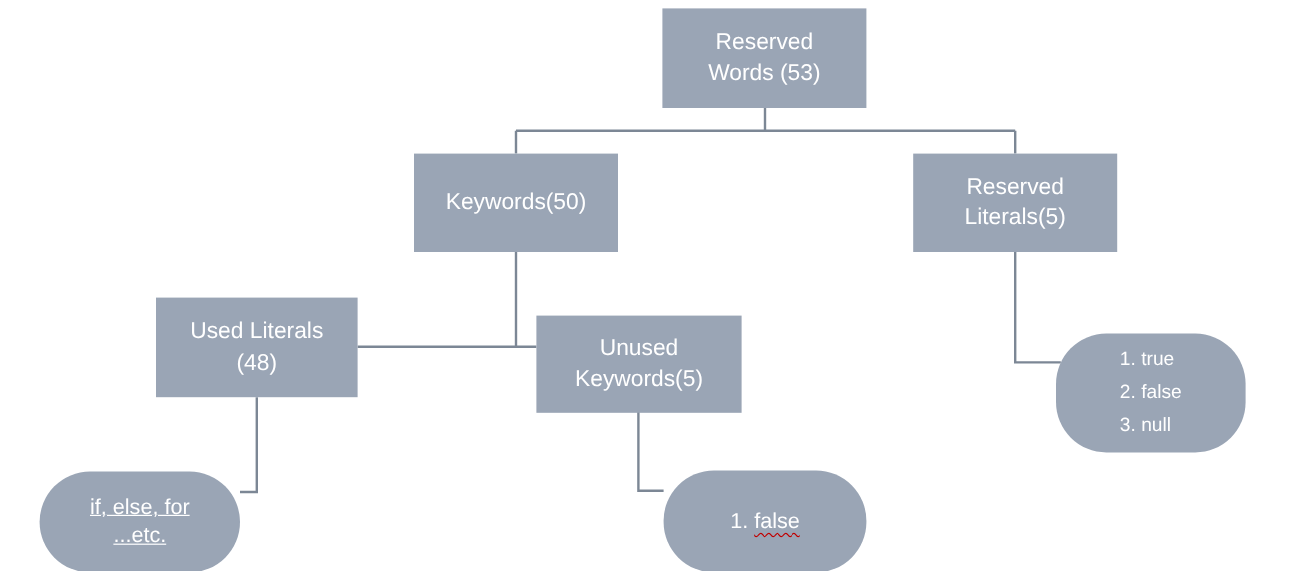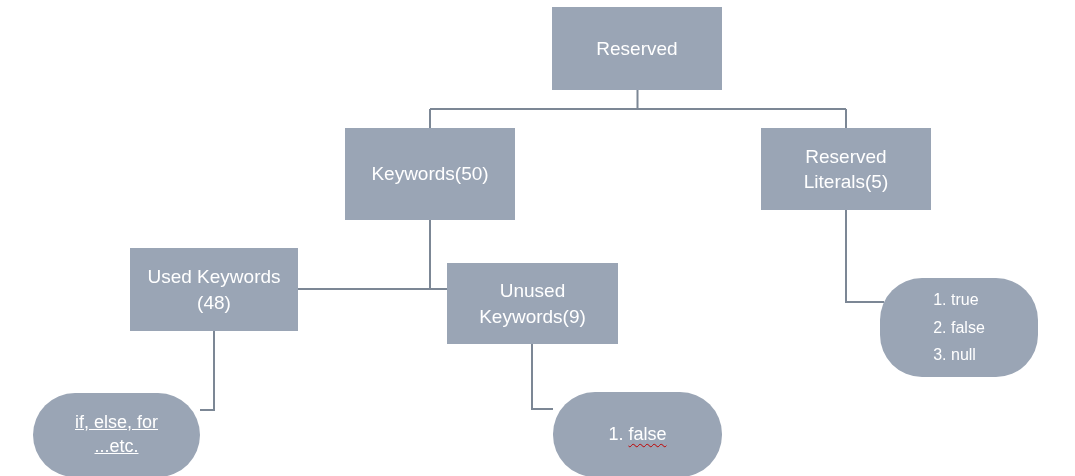--- a/index.html
+++ b/index.html
@@ -36,21 +36,21 @@
     align-items: center;
     text-align: center;
     box-sizing: border-box;
   }
   .node .ln { white-space: nowrap; line-height: 1.32; }
 
   .rect  { font-size: 19px; text-align: right; }
   .leaf  { border-radius: 42px; font-size: 18px; margin-top: 25px; }
 
   #node-root              { left: 552px; top: 7px;   width: 170px; height: 83px; }
-  #node-keywords          { left: 345px; top: 128px; width: 170px; height: 92px; }
+  #node-keywords          { left: 345px; top: 128px; width: 170px; height: 82px; }
   #node-reserved-literals { left: 761px; top: 128px; width: 170px; height: 82px; }
   #node-used-keywords     { left: 130px; top: 248px; width: 168px; height: 83px; }
   #node-unused-keywords   { left: 447px; top: 263px; width: 171px; height: 81px; }
   #node-used-examples     { left: 33px;  top: 368px; width: 167px; height: 84px; text-decoration: underline; }
   #node-unused-examples   { left: 553px; top: 367px; width: 169px; height: 85px; }
   #node-literal-examples  { left: 880px; top: 253px; width: 158px; height: 99px; font-size: 16px; }
 
   #node-unused-examples .ln { line-height: 1.9; }
 
   #node-literal-examples .list {
@@ -75,39 +75,40 @@
     <path d="M637.5 90 L637.5 109 M430 109 L846 109 M430 109 L430 128 M846 109 L846 128"></path>
     <path d="M430 210 L430 289"></path>
     <path d="M298 289 L447 289"></path>
     <path d="M214 331 L214 410 L200 410"></path>
     <path d="M532 333 L532 409 L553 409"></path>
     <path d="M846 210 L846 302 L884 302"></path>
   </svg>
 
   <div class="node rect" id="node-root">
     <div class="ln">Reserved</div>
+    <div class="ln">Words (53)</div>
   </div>
 
   <div class="node rect" id="node-keywords">
     <div class="ln">Keywords(50)</div>
   </div>
 
   <div class="node rect" id="node-reserved-literals">
     <div class="ln">Reserved</div>
     <div class="ln">Literals(5)</div>
   </div>
 
   <div class="node rect" id="node-used-keywords">
-    <div class="ln">Used Keywords</div>
+    <div class="ln">Used Literals</div>
     <div class="ln">(48)</div>
   </div>
 
   <div class="node rect" id="node-unused-keywords">
     <div class="ln">Unused</div>
-    <div class="ln">Keywords(9)</div>
+    <div class="ln">Keywords(5)</div>
   </div>
 
   <div class="node leaf" id="node-used-examples">
     <div class="ln">if, else, for</div>
     <div class="ln">...etc.</div>
   </div>
 
   <div class="node leaf" id="node-unused-examples">
     <div class="ln"><span>1. </span><span class="misspelled">false</span></div>
   </div>

